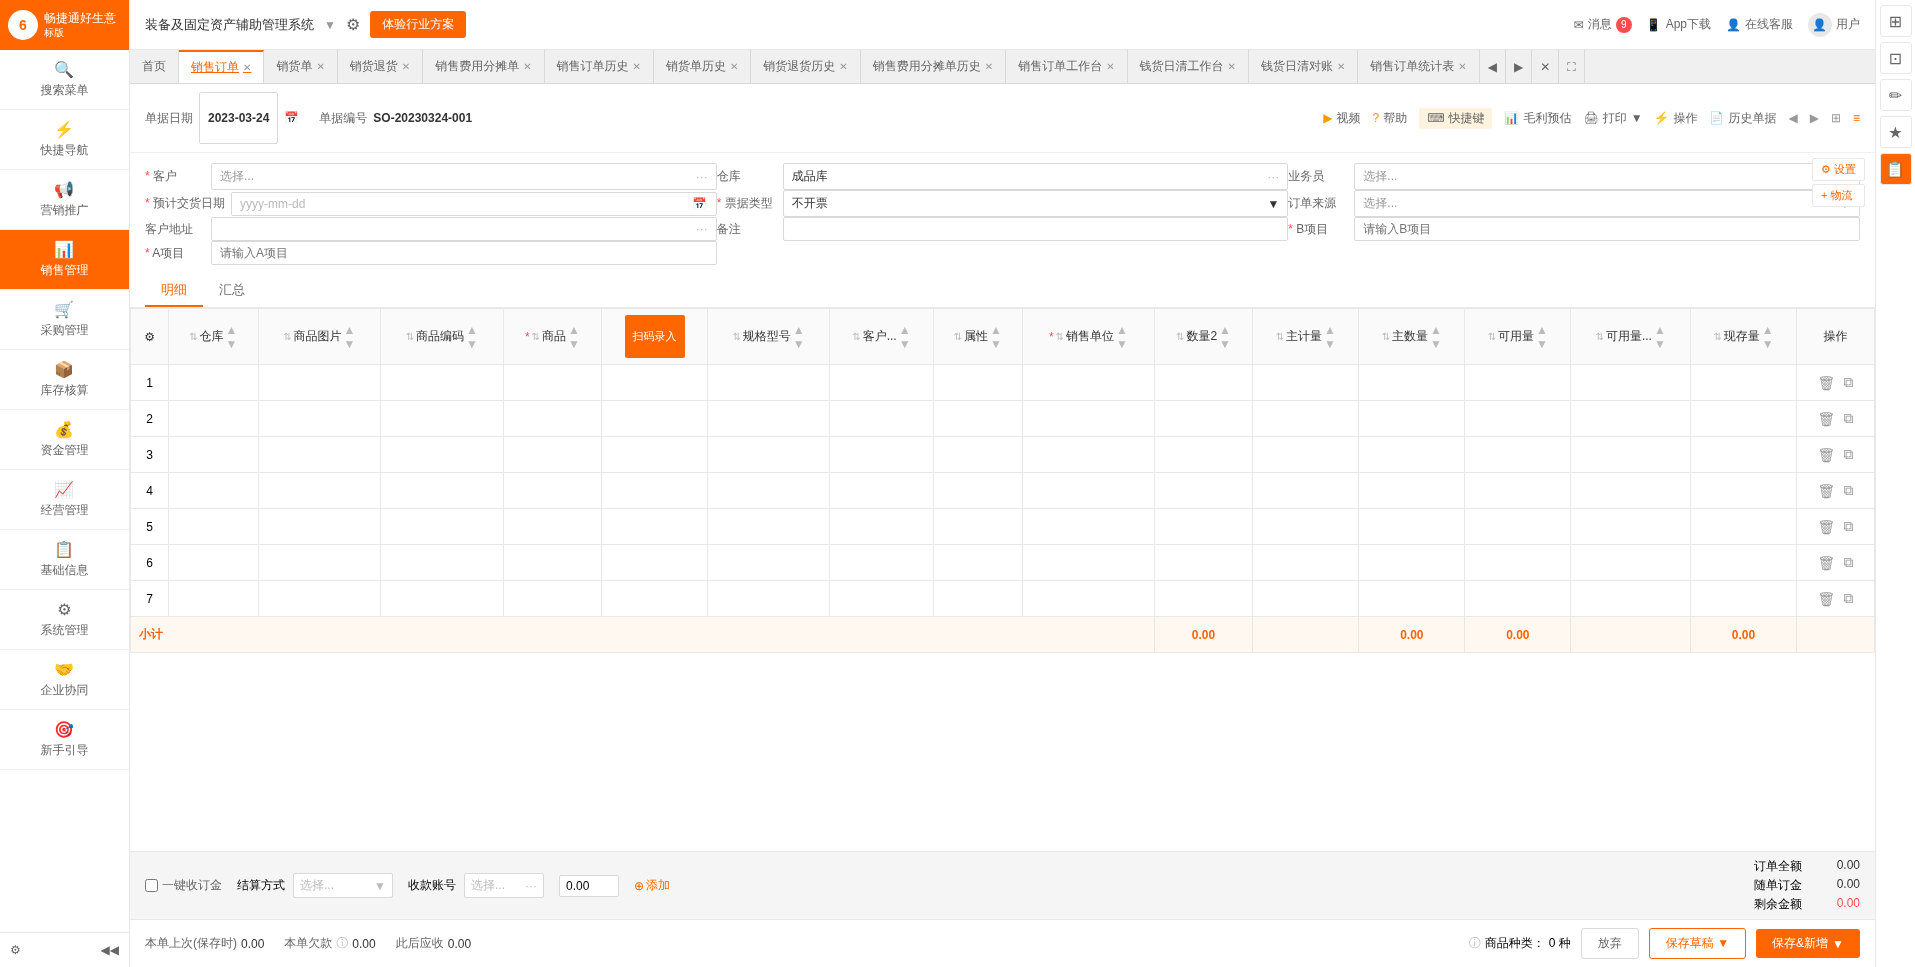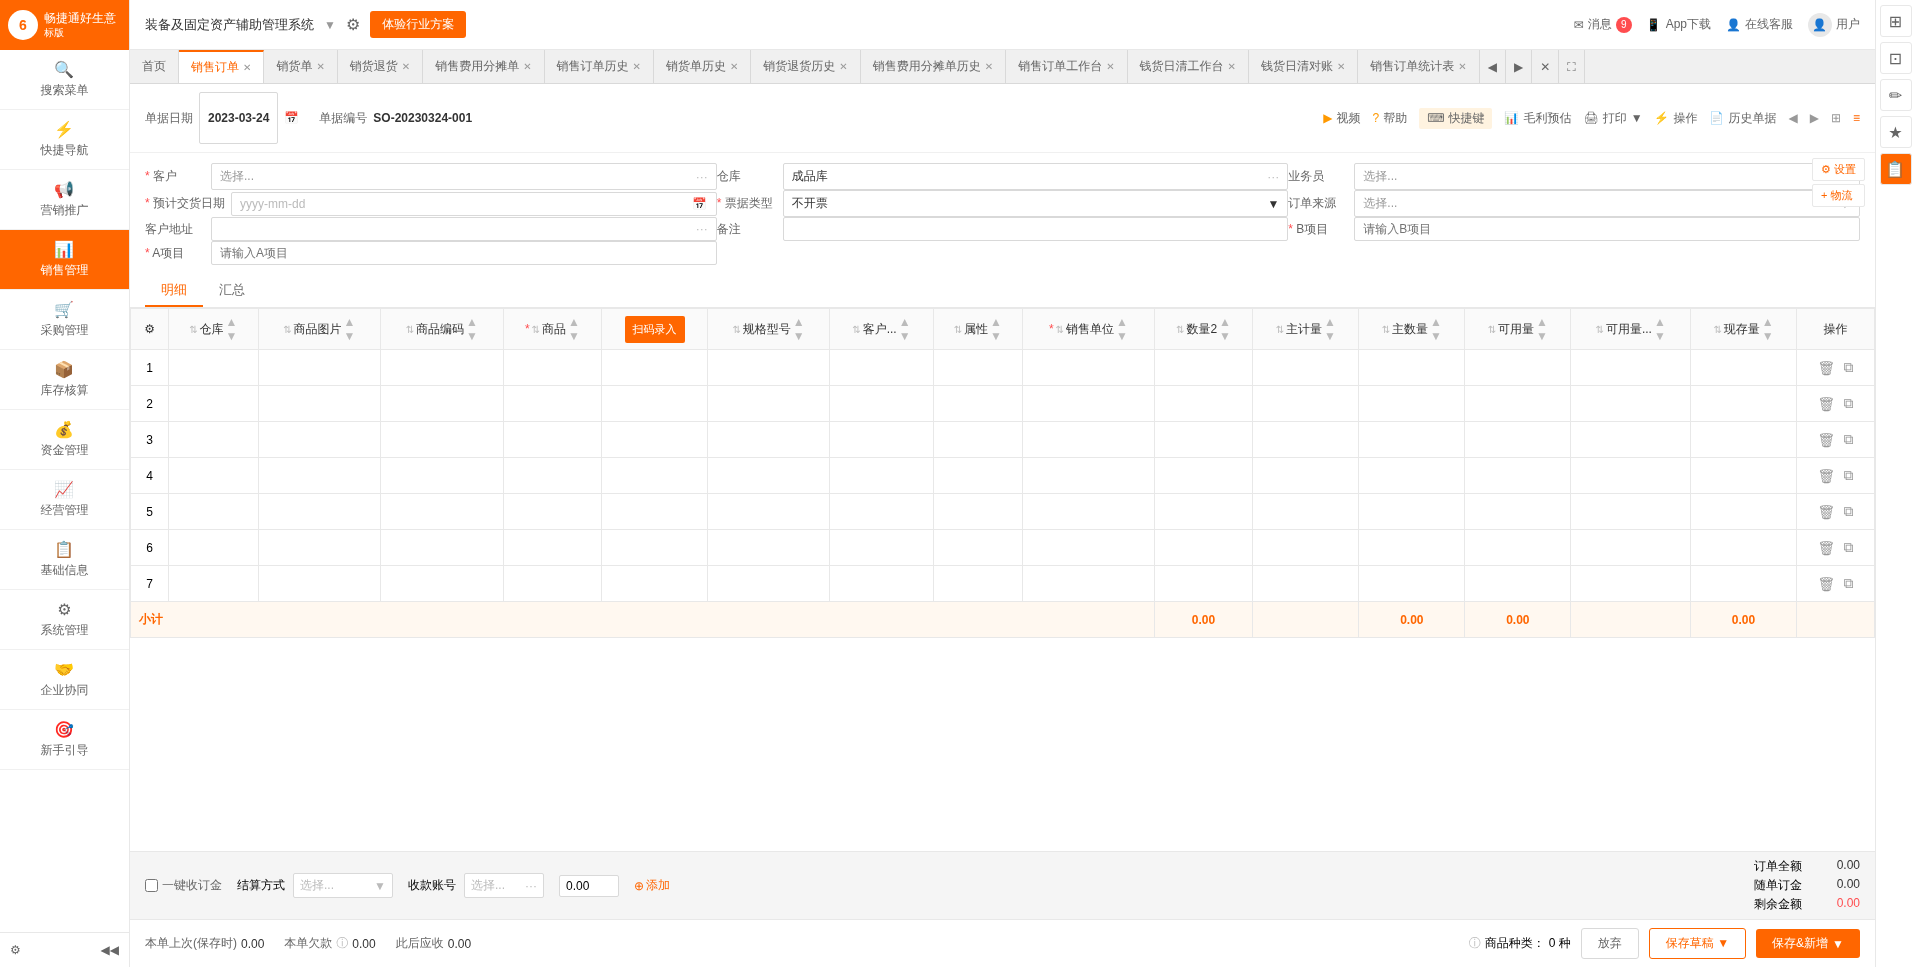--- a/index.html
+++ b/index.html
@@ -115,21 +115,21 @@
       display: flex;
       align-items: center;
       gap: 4px;
       cursor: pointer;
       white-space: nowrap;
       border-right: 1px solid #d9d9d9;
       color: #666;
       font-size: 12px;
       background: #f0f0f0;
     }
-    .tab-item.active { background: #fff; color: #ff6600; border-top: 2px solid #ff6600; }
+    .tab-item.active { background: #fff; color: #ff6600; border-top: 2px solid #ff6600; text-decoration: underline; }
     .tab-close { color: #999; font-size: 10px; }
     .tab-nav-btn {
       padding: 0 8px;
       height: 34px;
       display: flex;
       align-items: center;
       cursor: pointer;
       border-right: 1px solid #d9d9d9;
       color: #666;
     }
@@ -239,21 +239,21 @@
       padding: 4px 8px;
       text-align: center;
       height: 36px;
     }
     .th-sort { display: flex; align-items: center; justify-content: center; gap: 2px; }
     .sort-arrows { display: flex; flex-direction: column; font-size: 8px; color: #bbb; }
     .scan-btn {
       background: #ff6600;
       color: #fff;
       border: none;
-      padding: 6px 8px;
+      padding: 14px 8px;
       border-radius: 2px;
       cursor: pointer;
       font-size: 11px;
     }
     .row-actions { display: flex; justify-content: center; gap: 4px; }
     .row-action-btn {
       background: none;
       border: none;
       cursor: pointer;
       color: #999;

